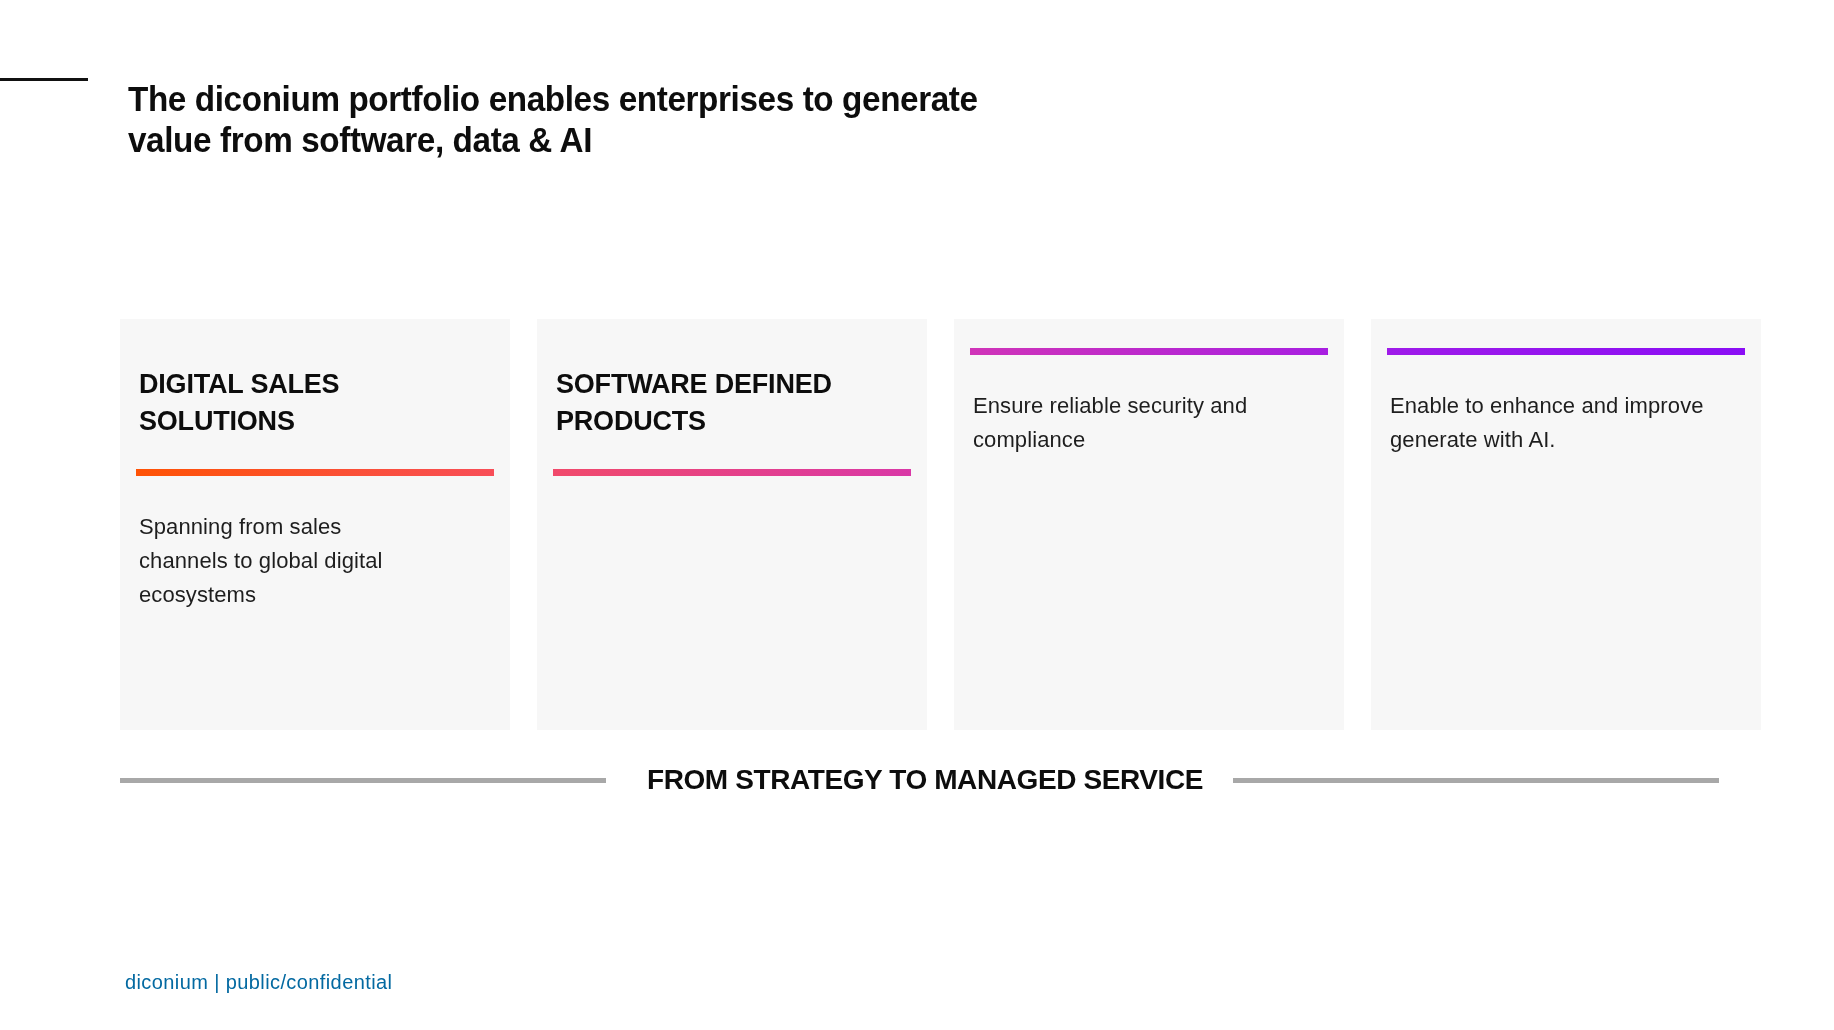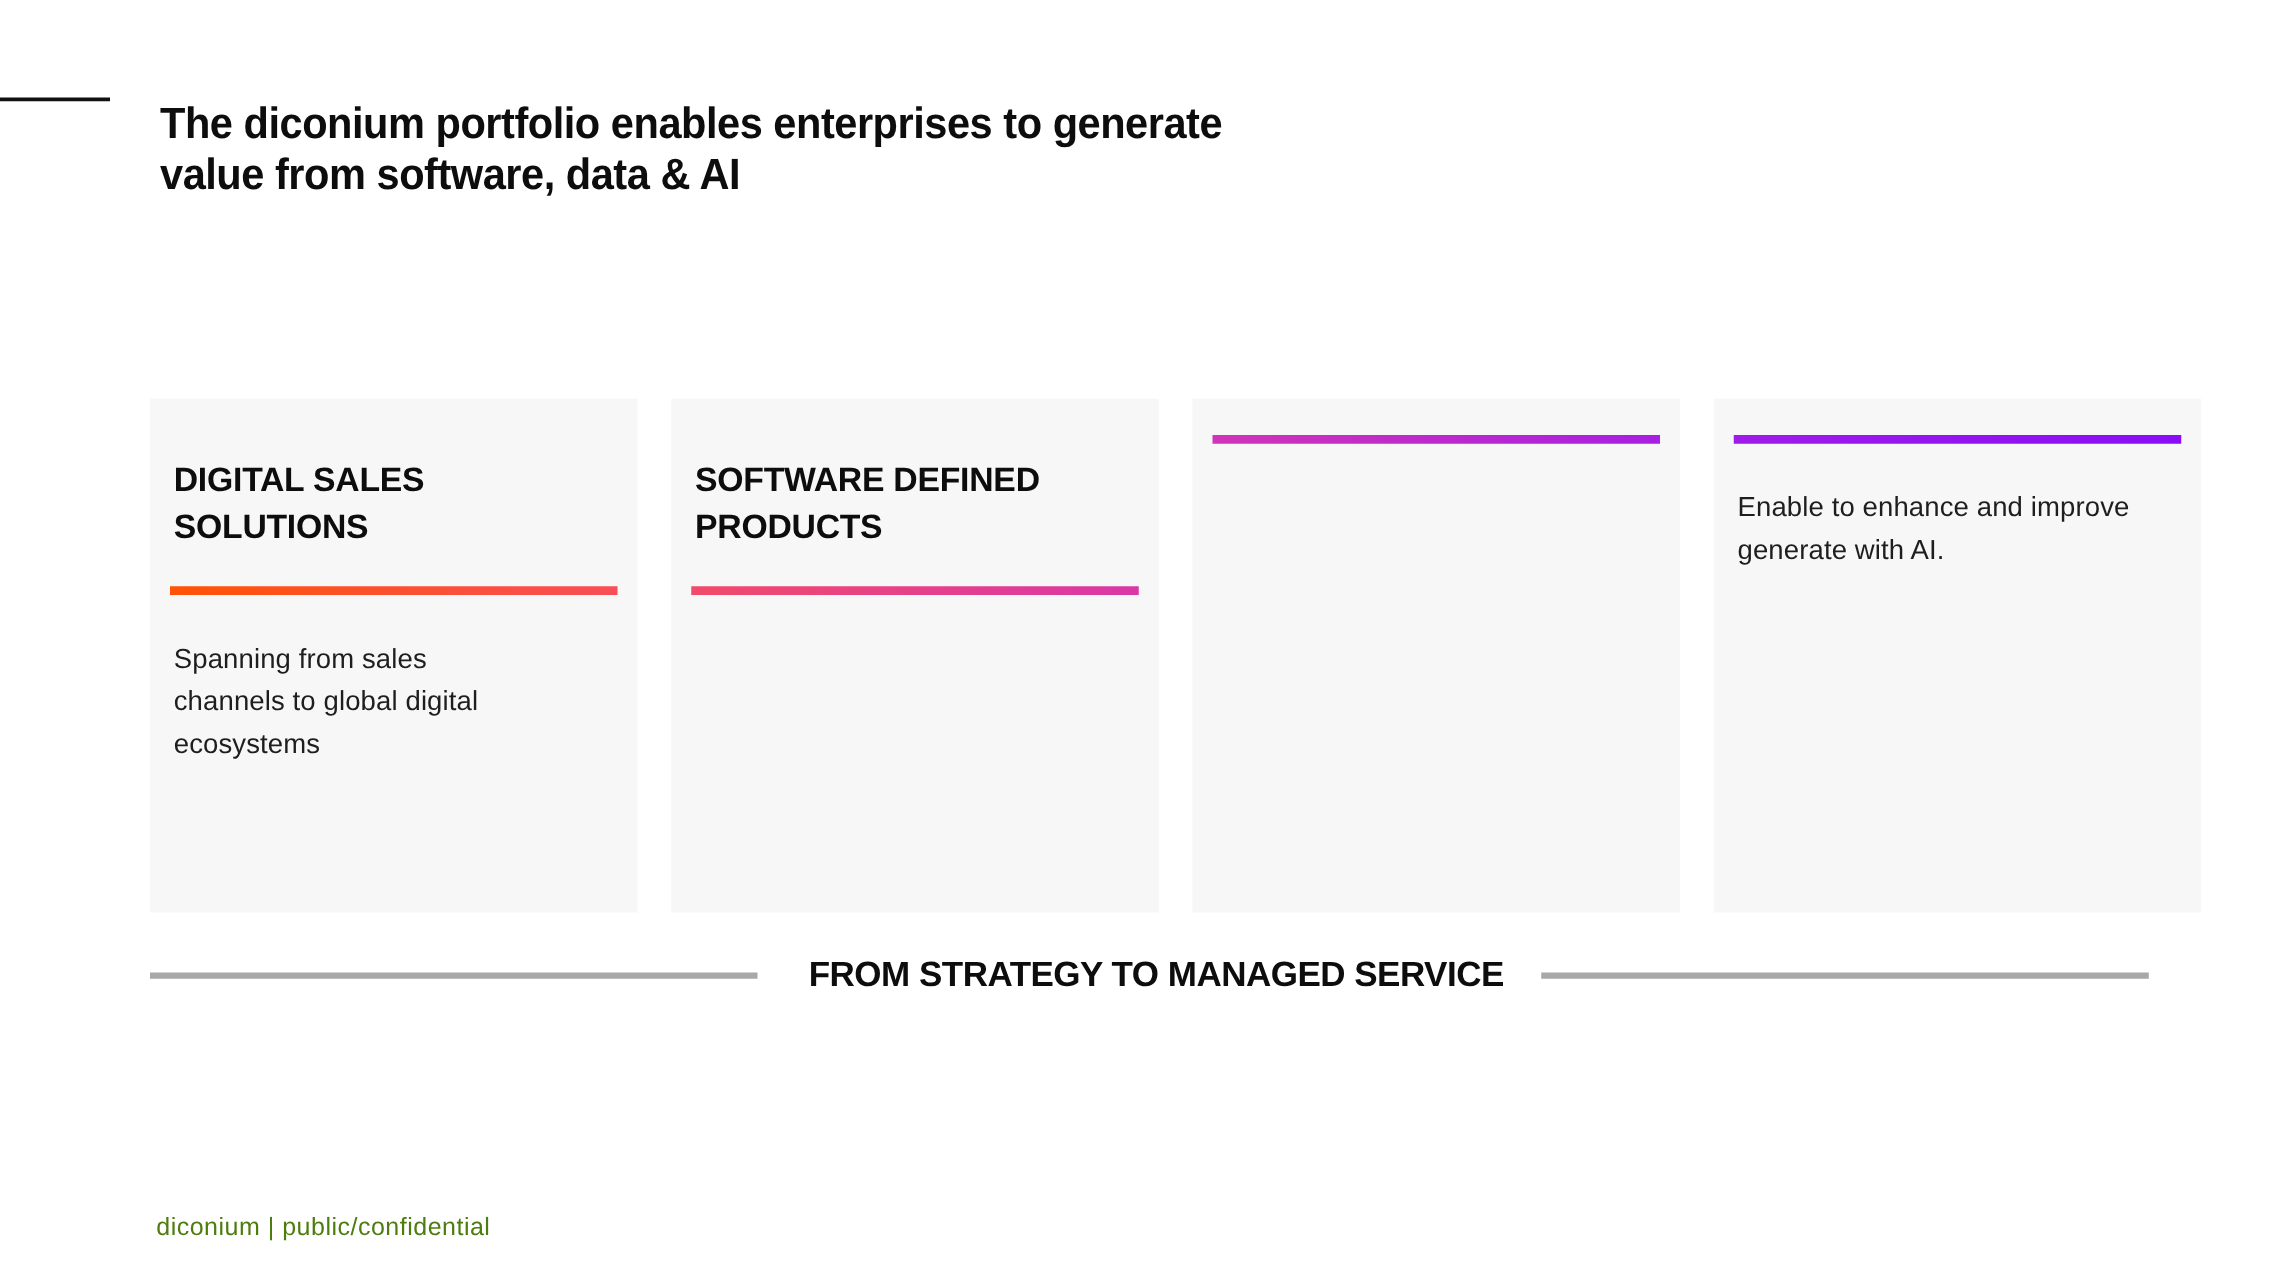--- a/index.html
+++ b/index.html
@@ -107,21 +107,21 @@
     margin-left: 11px;
   }
 
   
   .slide-footer {
     position: absolute;
     left: 125px;
     top: 971px;
     font-size: 20px;
     letter-spacing: 0.4px;
-    color: #4d7c0f;
+    color: #0369a1;
   }
 </style>
 </head>
 <body>
 
 <div class="top-rule"></div>
 
 <h1 class="slide-title">The diconium portfolio enables enterprises to generate
 value from software, data &amp; AI</h1>
 
@@ -137,20 +137,22 @@
   </div>
 
   <div class="portfolio-card">
     <div class="card-title">SOFTWARE DEFINED
 PRODUCTS</div>
     <div class="card-accent-bar" style="background: linear-gradient(90deg, rgb(241, 74, 107), rgb(217, 56, 167));"></div>
   </div>
 
   <div class="portfolio-card">
     <div class="card-accent-bar" style="background: linear-gradient(90deg, rgb(208, 52, 184), rgb(168, 31, 225));"></div>
+    <div class="card-description">Ensure reliable security and
+compliance</div>
   </div>
 
   <div class="portfolio-card">
     <div class="card-accent-bar" style="background: linear-gradient(90deg, rgb(159, 27, 233), rgb(138, 14, 245));"></div>
     <div class="card-description">Enable to enhance and improve
 generate with AI.</div>
   </div>
 
 </div>
 

